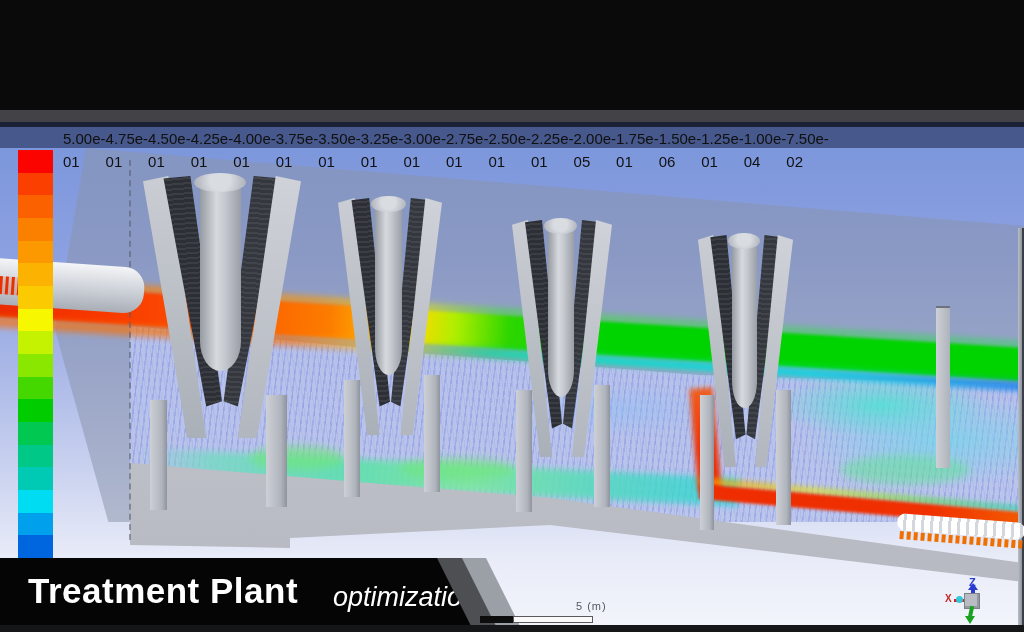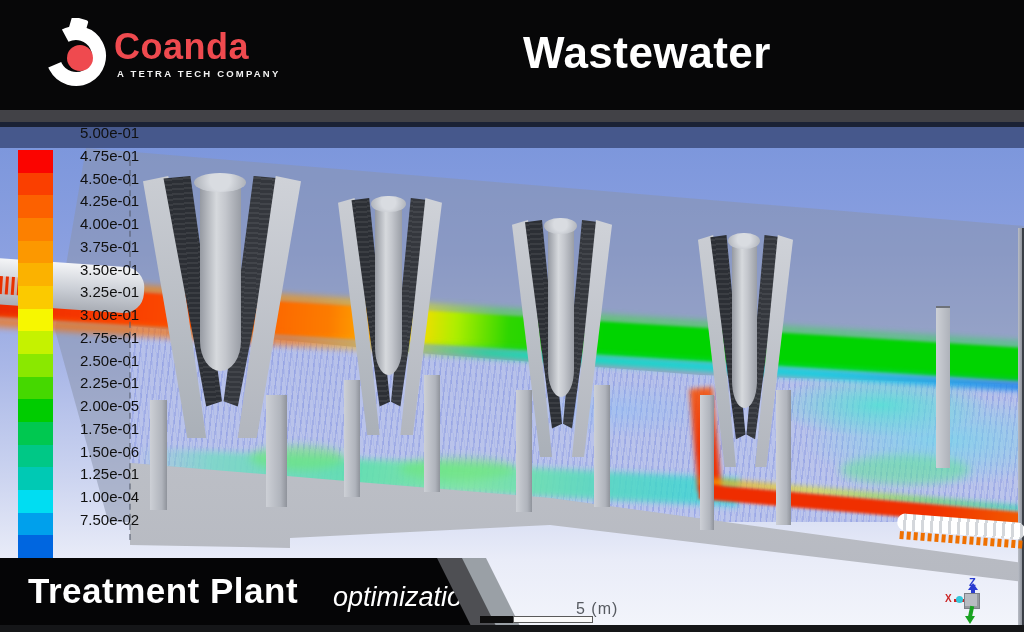--- a/index.html
+++ b/index.html
@@ -99,41 +99,41 @@
     transform:rotate(4.5deg);transform-origin:left top;border-radius:8px;
     background:repeating-linear-gradient(90deg,#ffffff 0 6px,#d4d7db 6px 9px);}
   .out-dashes{position:absolute;left:900px;top:531px;width:126px;height:8px;
     transform:rotate(4.5deg);transform-origin:left top;filter:blur(.5px);
     background:repeating-linear-gradient(90deg,#ef7000 0 4px,rgba(0,0,0,0) 4px 7px);}
 
   
   .legend-bar{position:absolute;left:18px;top:150px;width:35px;height:408px;
               display:flex;flex-direction:column;z-index:30;}
   .legend-bar div{flex:1;}
-  .legend-labels{position:absolute;left:63px;top:122px;width:80px;z-index:30;
-                 display:flex;flex-direction:column;margin-left:17px;}
+  .legend-labels{position:absolute;left:63px;top:128px;width:80px;z-index:30;
+                 display:flex;flex-direction:row;}
   .legend-labels div{height:22.76px;line-height:22.76px;font-size:15px;color:#101010;}
 
   .before-label{position:absolute;left:853px;top:238px;font-size:30px;font-weight:800;
                 letter-spacing:2px;color:#0c0c0c;z-index:25;}
 
   
   .banner-stripe2{position:absolute;left:0;top:558px;width:1024px;height:74px;z-index:40;
     clip-path:polygon(460px 0,486px 0,523px 74px,497px 74px);background:#9aa0a6;}
   .banner-stripe1{position:absolute;left:0;top:558px;width:1024px;height:74px;z-index:41;
     clip-path:polygon(435px 0,462px 0,499px 74px,472px 74px);background:#4e4f53;}
   .banner{position:absolute;left:0;top:558px;width:1024px;height:74px;z-index:42;
     clip-path:polygon(0 0,437px 0,474px 74px,0 74px);background:#050506;}
   .banner-title{position:absolute;left:28px;top:13px;font-size:35px;font-weight:800;
                 color:#fff;letter-spacing:.5px;}
   .banner-sub{position:absolute;left:333px;top:24px;font-size:27px;font-style:italic;
               color:#fff;font-weight:500;}
 
   
-  .scalebar-label{position:absolute;left:576px;top:600px;font-size:16px;color:#565a60;z-index:45;
+  .scalebar-label{position:absolute;left:576px;top:600px;font-size:11px;color:#565a60;z-index:45;
                   letter-spacing:1px;}
   .scalebar-black{position:absolute;left:480px;top:616px;width:33px;height:7px;background:#0d0d0d;z-index:45;}
   .scalebar-white{position:absolute;left:513px;top:616px;width:80px;height:7px;background:#fafafa;
                   border:1px solid #5a5a5a;box-sizing:border-box;z-index:45;}
   .triad{z-index:45;}
   .triad .z-lab{position:absolute;left:969px;top:576px;font-size:11px;font-weight:700;color:#2a3bd0;}
   .triad .x-lab{position:absolute;left:945px;top:593px;font-size:10px;font-weight:700;color:#cc2626;}
   .triad .z-arrow{position:absolute;left:971px;top:588px;width:4px;height:12px;background:#2a3bd0;}
   .triad .z-tip{position:absolute;left:968px;top:583px;width:0;height:0;
     border-left:5px solid transparent;border-right:5px solid transparent;border-bottom:7px solid #2a3bd0;}
@@ -146,30 +146,20 @@
   .triad .y-tip{position:absolute;left:965px;top:616px;width:0;height:0;
     border-left:5px solid transparent;border-right:5px solid transparent;border-top:8px solid #18a220;}
 
   .bottom-bar{position:absolute;left:0;top:625px;width:1024px;height:7px;background:#151618;z-index:44;}
 </style>
 </head>
 <body>
 
 <div class="stage">
 
-  <div class="header">
-    <svg class="logo-icon" viewBox="0 0 62 74">
-      <circle cx="30" cy="38" r="23" fill="none" stroke="#ffffff" stroke-width="14" stroke-dasharray="110 35" transform="rotate(-118 30 38)"></circle>
-      <rect x="24" y="0" width="17" height="15" rx="2" fill="#ffffff" transform="rotate(16 32 7)"></rect>
-      <circle cx="34" cy="40" r="13" fill="#ef4a4f"></circle>
-    </svg>
-    <div class="logo-title">Coanda</div>
-    <div class="logo-tagline">A TETRA TECH COMPANY</div>
-    <div class="page-title">Wastewater</div>
-  </div>
 
   <div class="strip-gray"></div>
   <div class="strip-navy"></div>
   <div class="strip-slate"></div>
 
   <div class="scene">
     <div class="scene-bg" style="top:38px"></div>
     <div class="plane" style="top:38px"></div>
 
     <div class="vector-field" style="top:0"></div>

